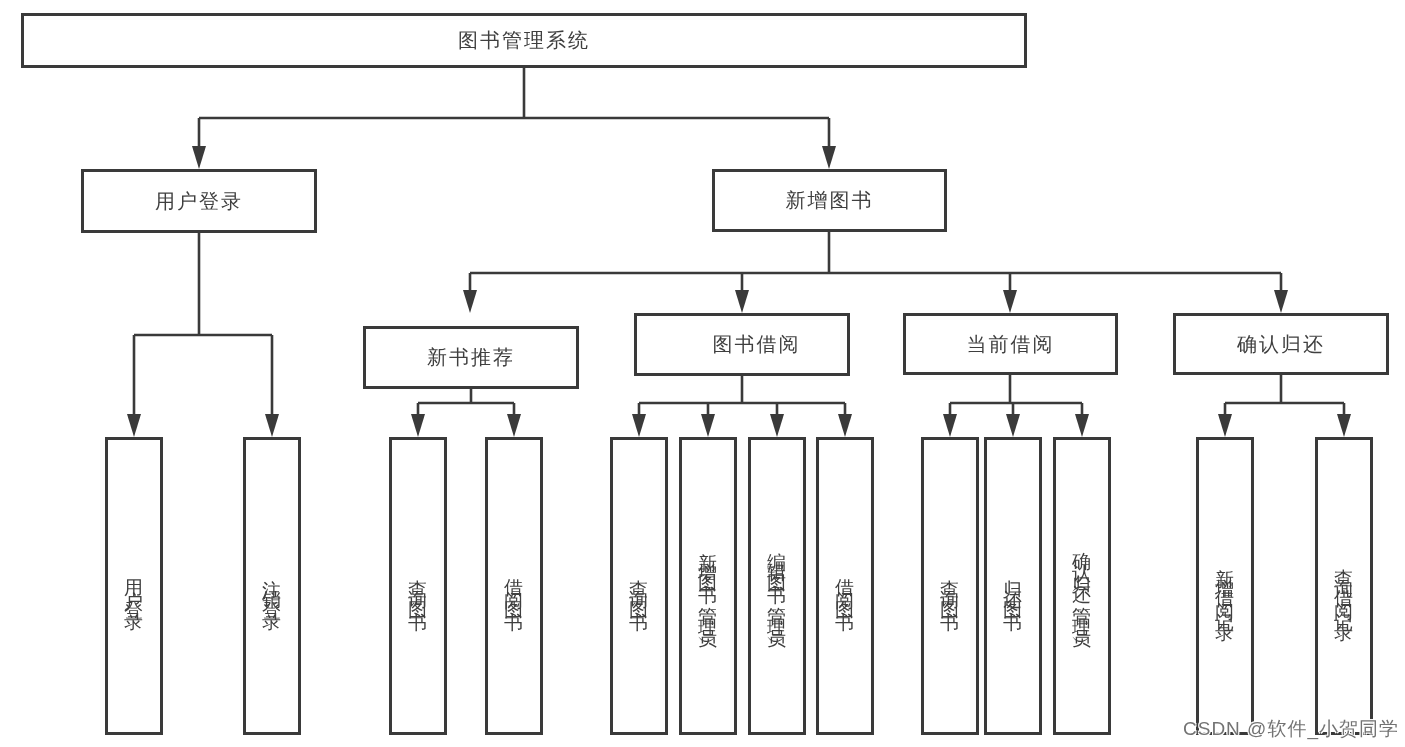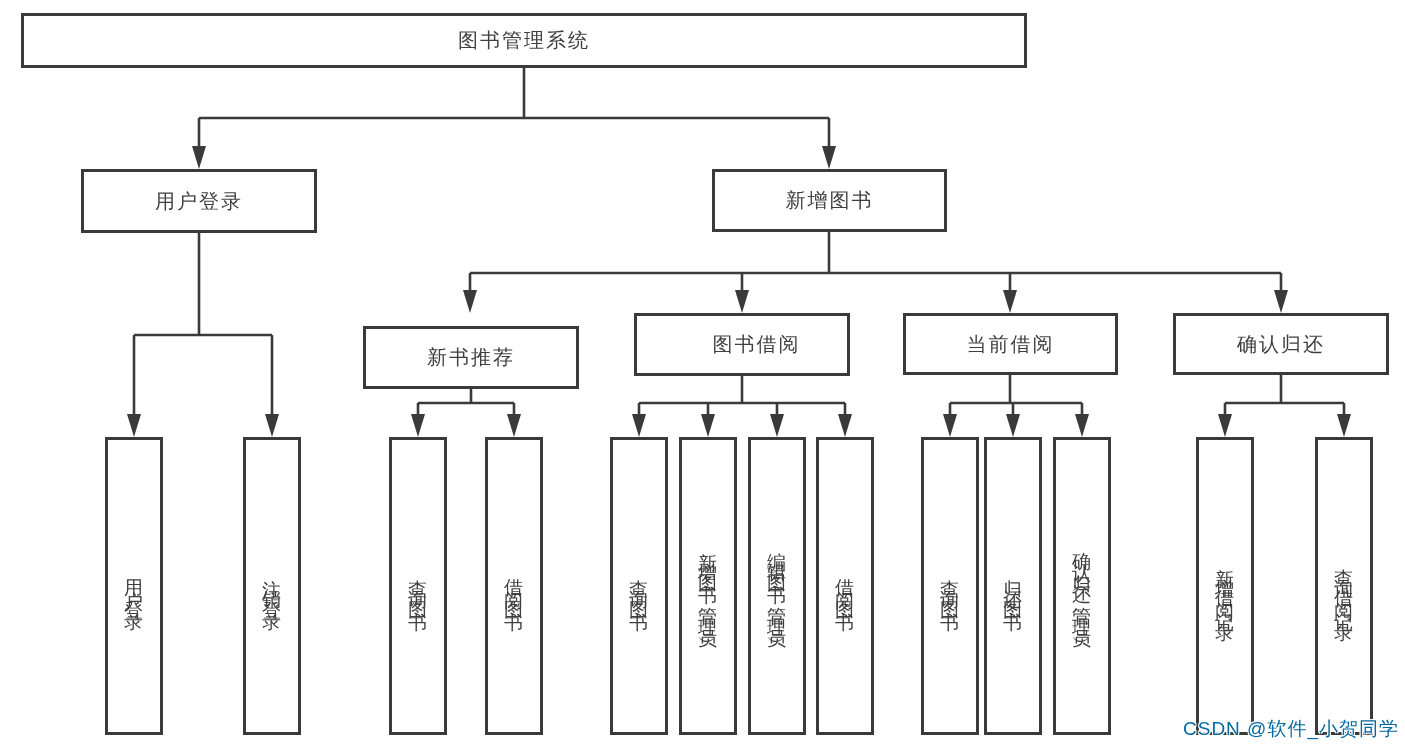--- a/index.html
+++ b/index.html
@@ -17,21 +17,21 @@
   }
   .leaf{
     font-size:19px;letter-spacing:0;
   }
   .leaf .vtext{
     writing-mode:vertical-rl;text-orientation:mixed;
     letter-spacing:11px;line-height:1;max-height:284px;
   }
   .watermark{
     position:absolute;z-index:3;left:1183px;top:716px;width:215px;
-    font-size:19px;color:#0369a1;letter-spacing:1px;white-space:nowrap;
+    font-size:19px;color:#737373;letter-spacing:1px;white-space:nowrap;
     text-shadow:1px 1px 0 #ffffff,-1px -1px 0 #ffffff,1px -1px 0 #ffffff,-1px 1px 0 #ffffff;
   }
 </style>
 </head>
 <body>
 
 <div class="stage">
 
   <svg class="wires" viewBox="0 0 1405 747">
     <g stroke="#3a3a3a" stroke-width="2.6" fill="none">

